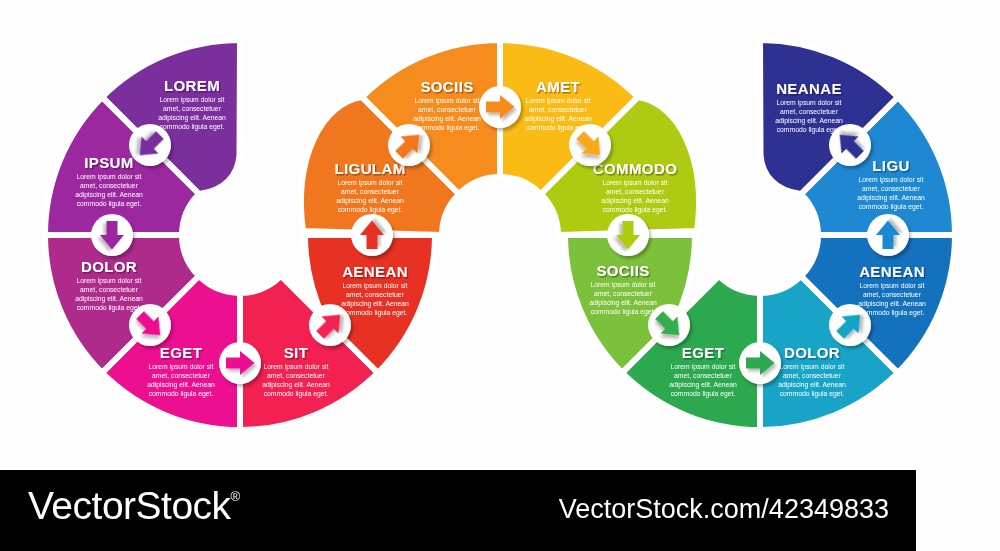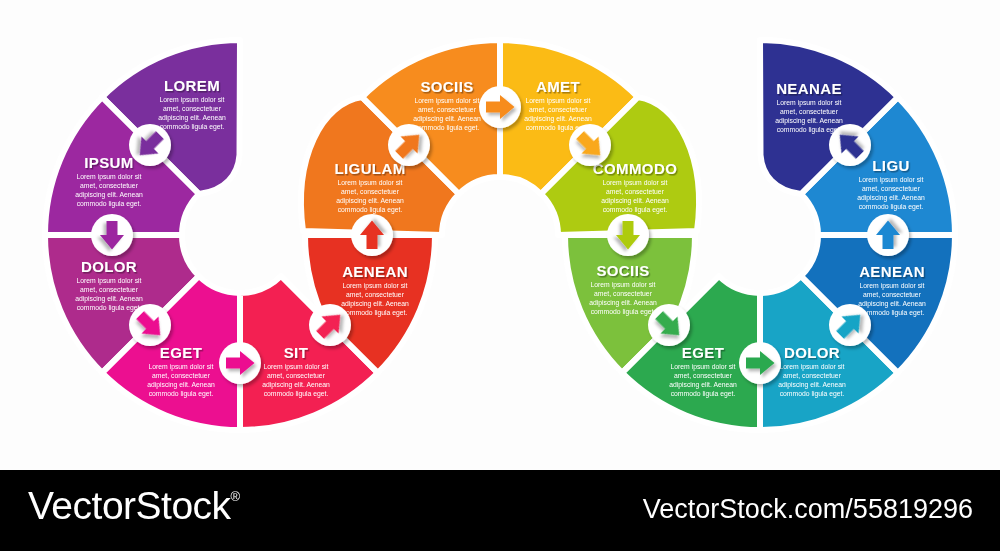--- a/index.html
+++ b/index.html
@@ -4,21 +4,21 @@
 <style>
   html,body{margin:0;padding:0;background:#fff;}
   #stage{position:relative;width:1000px;height:551px;overflow:hidden;background:#fdfdfd;
          font-family:"Liberation Sans",sans-serif;}
   svg{display:block;}
   .seg{stroke:#ffffff;stroke-width:6;stroke-linejoin:round;}
   .title{font-family:"Liberation Sans",sans-serif;font-weight:bold;font-size:15px;fill:#ffffff;
          text-anchor:middle;letter-spacing:.4px;}
   .desc{font-family:"Liberation Sans",sans-serif;font-size:6.8px;fill:#ffffff;text-anchor:middle;}
   .acirc{fill:#ffffff;}
-  #footer{position:absolute;left:0;bottom:0;width:1000px;height:81px;background:#000;}
+  #footer{position:absolute;left:0;bottom:0;width:916px;height:81px;background:#000;}
   #brand{position:absolute;left:28px;top:14px;color:#fff;font-size:39px;letter-spacing:-.5px;}
   #brand sup{font-size:13px;vertical-align:18px;letter-spacing:0;}
   #wmurl{position:absolute;right:27px;top:24px;color:#fff;font-size:27px;}
 </style>
 </head>
 <body>
 
 <div id="stage">
 <svg width="1000" height="551" viewBox="0 0 1000 551">
   <defs>
@@ -164,15 +164,15 @@
     </g>
     <g transform="translate(850,145)">
       <circle class="acirc" r="21" filter="url(#ds)"></circle>
       <path transform="rotate(-135)" filter="url(#ds)" d="M-14,-5.5 L0,-5.5 L0,-12 L14.5,0 L0,12 L0,5.5 L-14,5.5 Z" fill="#2E3192"></path>
     </g>
   </g>
 </svg>
 
 <div id="footer">
   <div id="brand"><span>VectorStock</span><sup>®</sup></div>
-  <div id="wmurl">VectorStock.com/55819296</div>
+  <div id="wmurl">VectorStock.com/42349833</div>
 </div>
 </div>
 
 </body></html>

